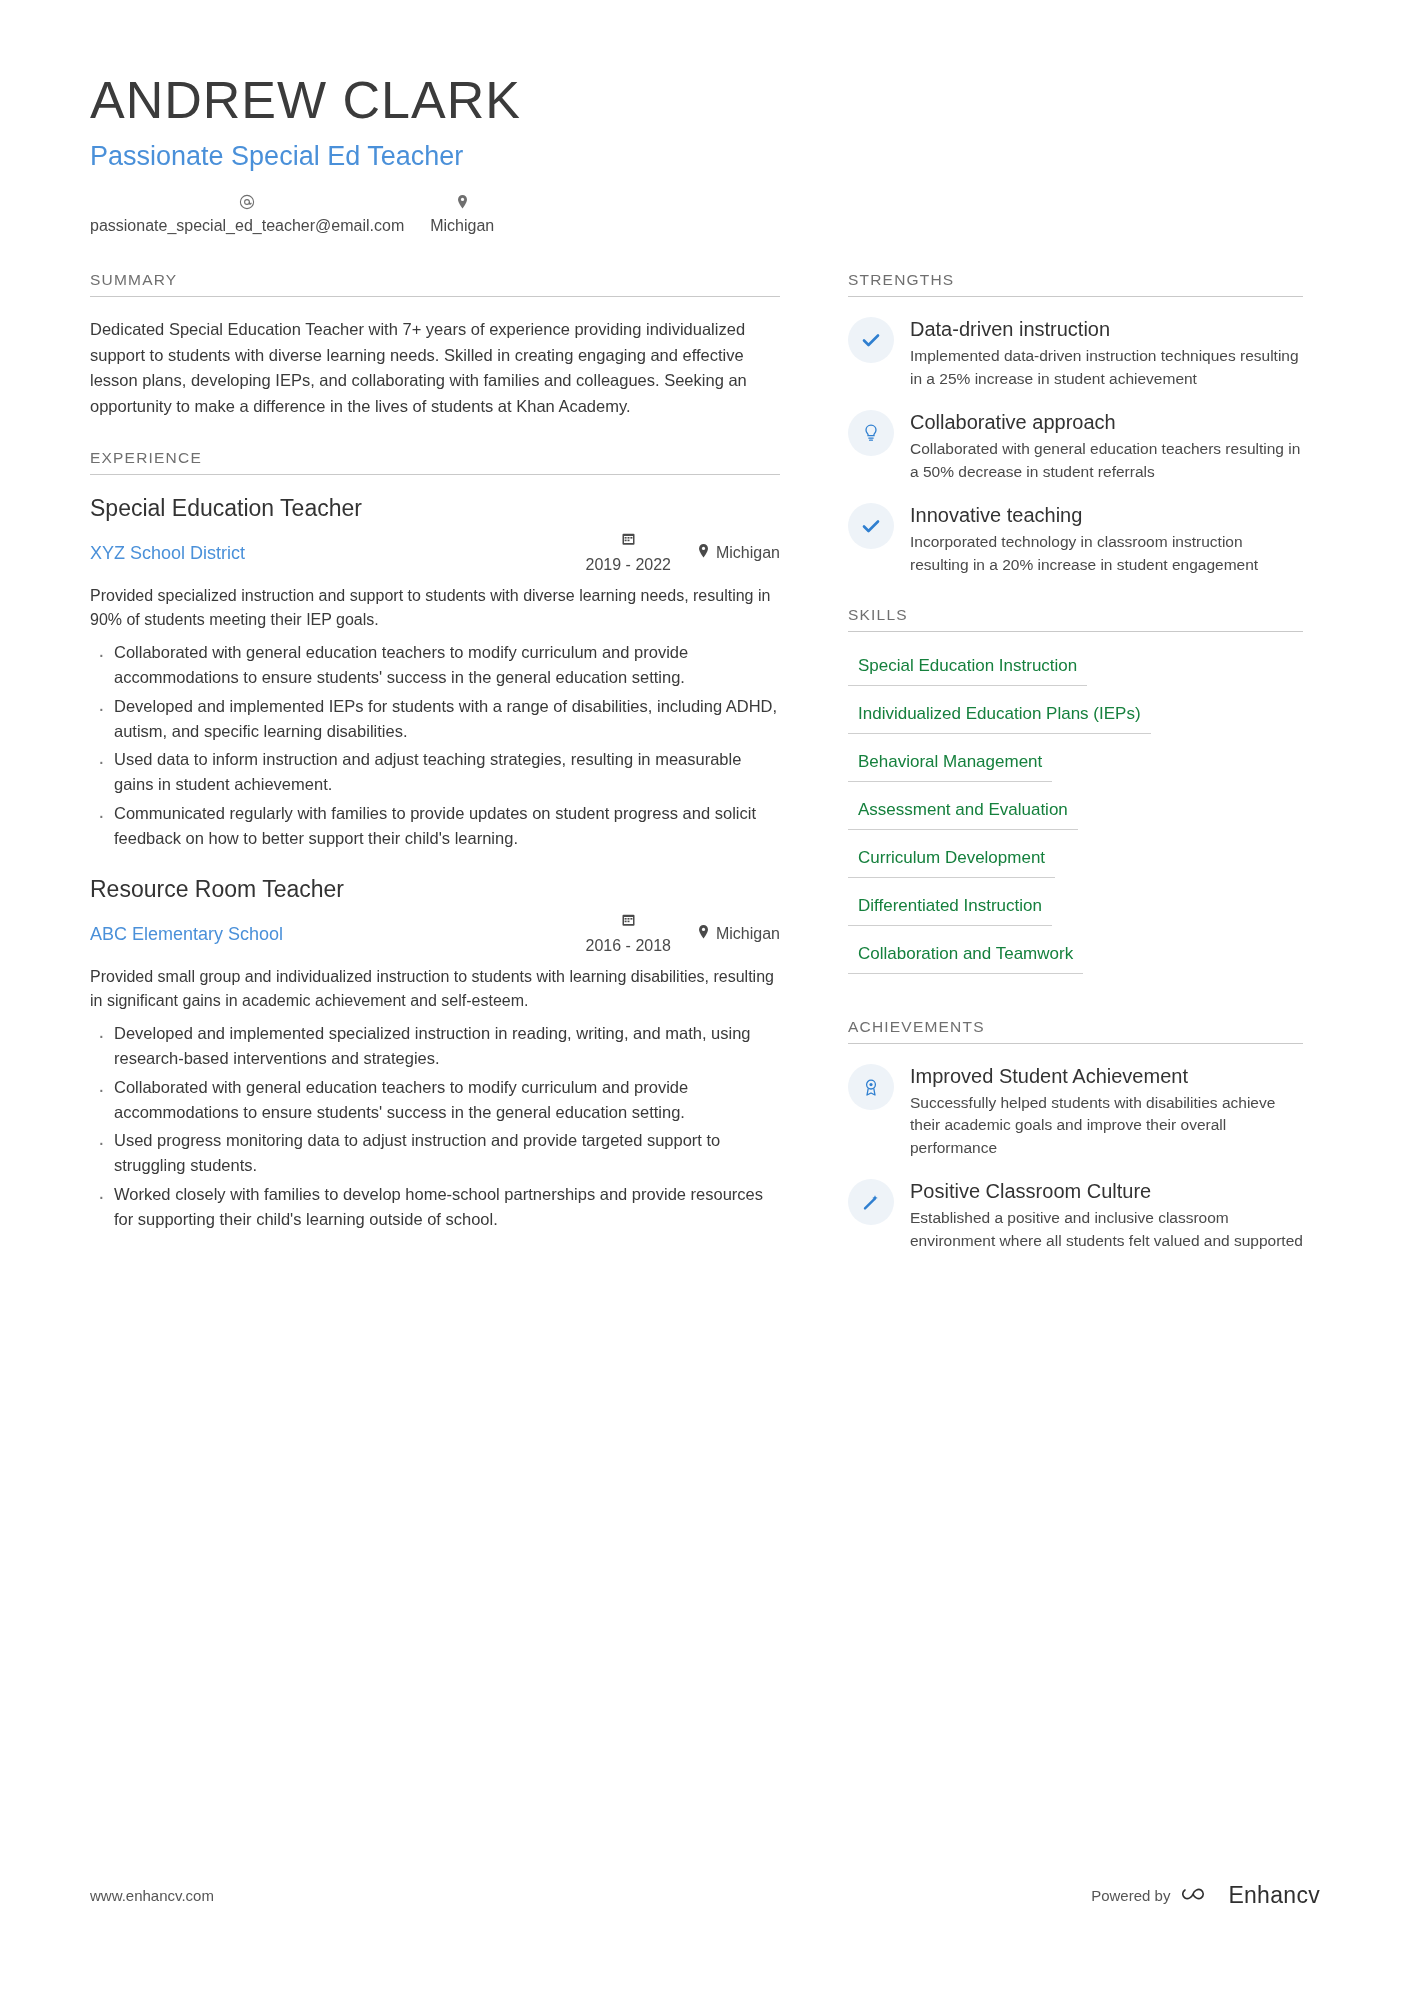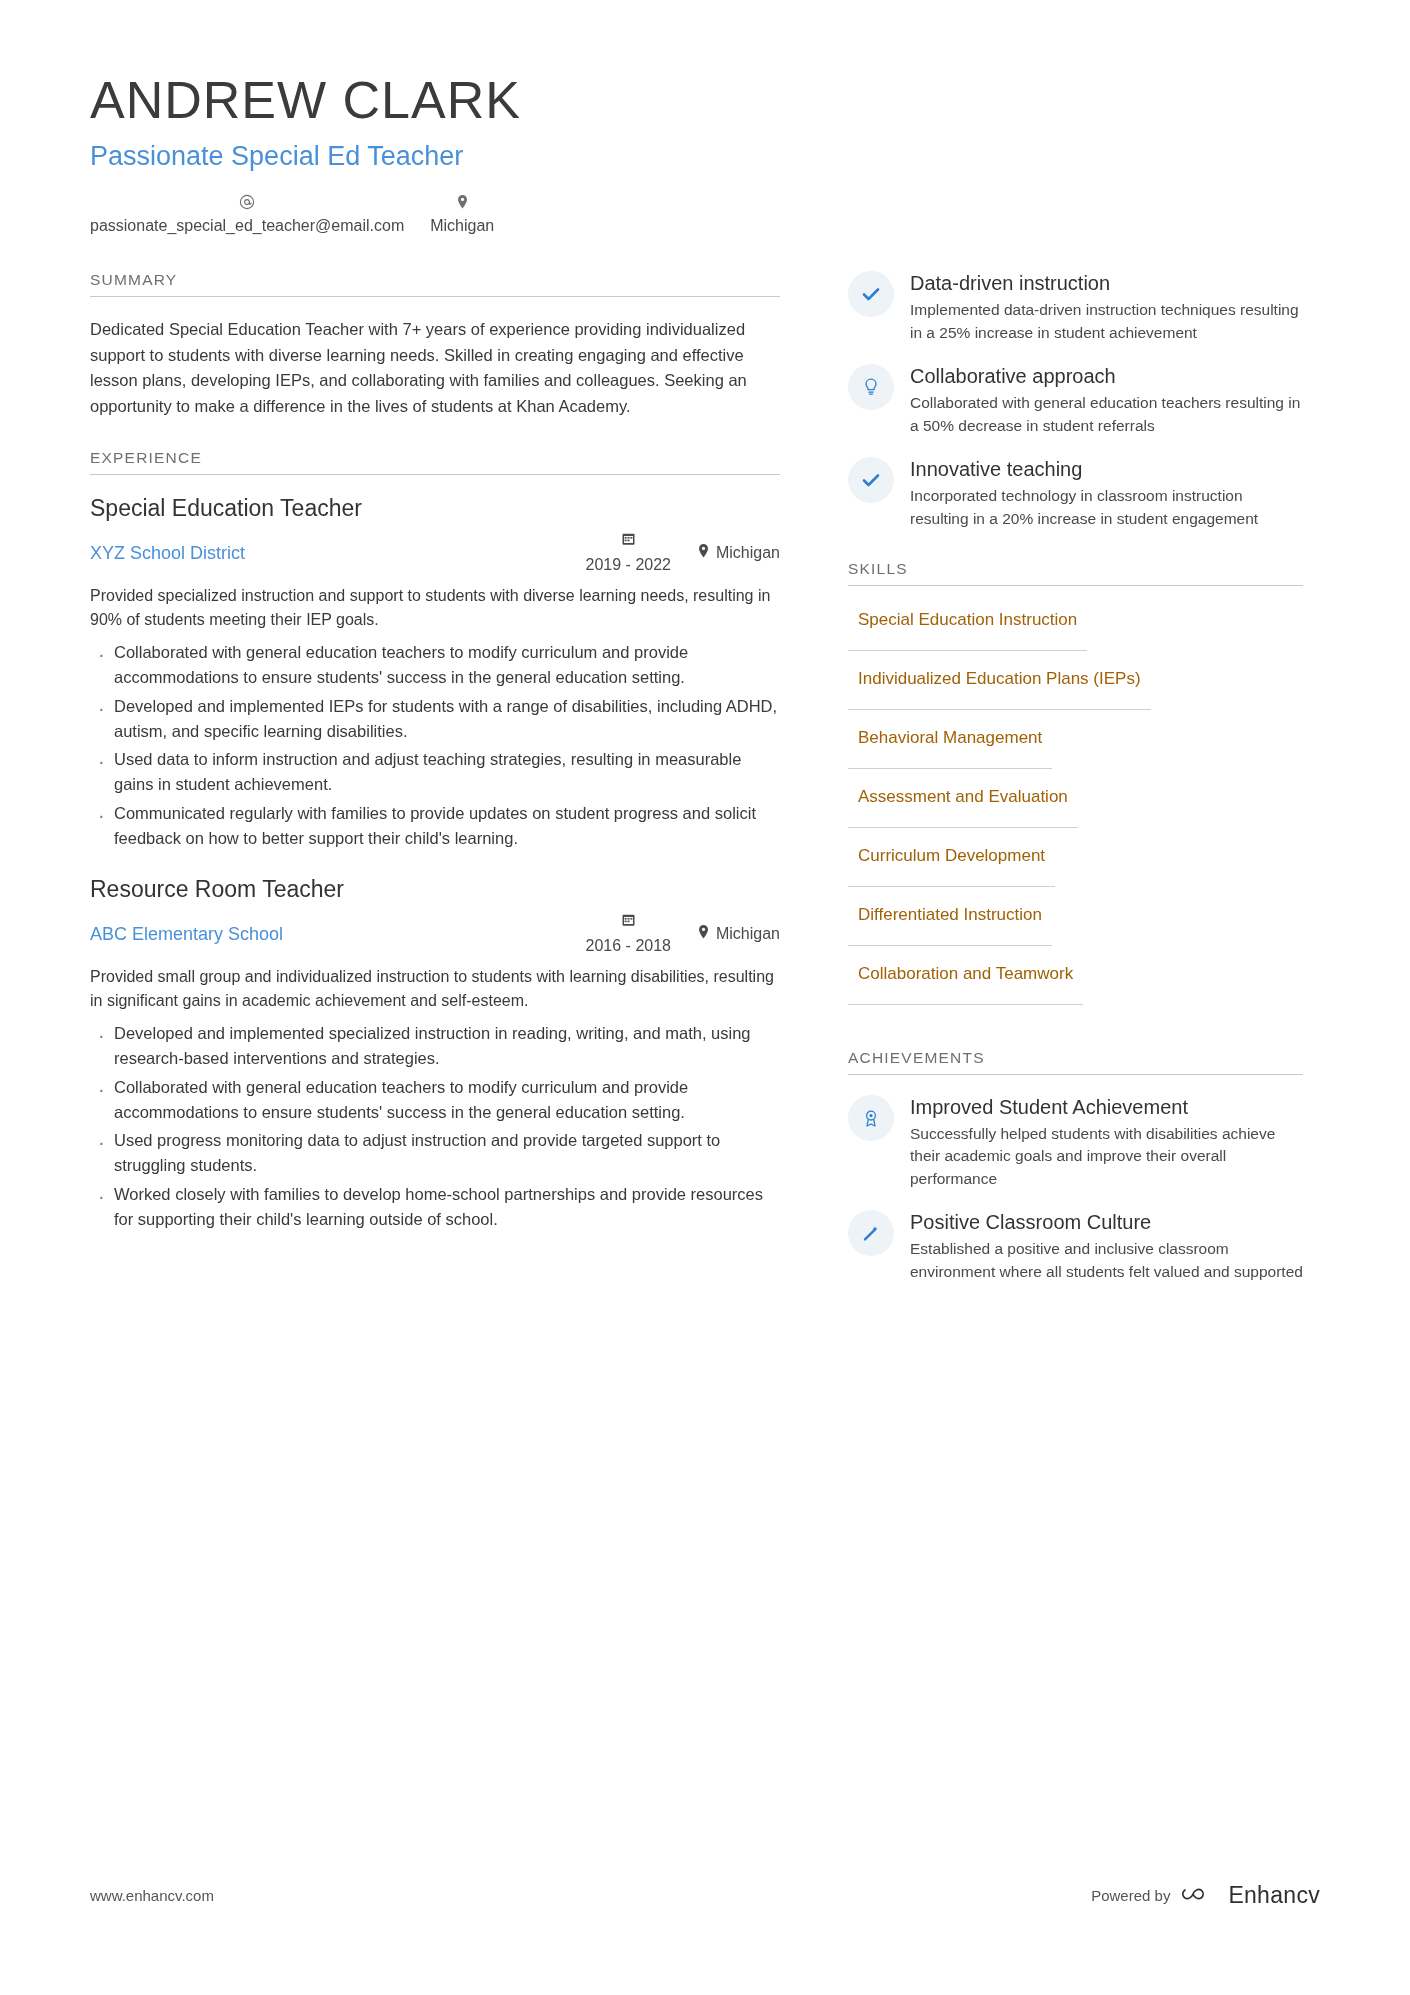--- a/index.html
+++ b/index.html
@@ -160,22 +160,22 @@
   .sb-desc {
     font-size: 15.5px;
     line-height: 1.45;
     color: #4a4a4a;
   }
 
   
   .skill {
     display: inline-block;
     font-size: 17px;
-    color: #a16207;
-    padding: 4px 10px 20px 10px;
+    color: #15803d;
+    padding: 4px 10px 9px 10px;
     border-bottom: 1px solid #cfcfcf;
     margin-bottom: 14px;
   }
   .skill-row { display: block; }
 
   
   .footer {
     position: absolute;
     left: 90px;
     right: 90px;
@@ -315,20 +315,21 @@
             <li>Worked closely with families to develop home-school partnerships and provide resources for supporting their child's learning outside of school.</li>
           </ul>
         </div>
 
       </div>
     </div>
 
     <div class="col-right">
 
       <div class="section">
+        <div class="section-head">STRENGTHS</div>
 
         <div class="sb-item">
           <div class="sb-icon">
             <svg width="22" height="22" viewBox="0 0 22 22">
                 <path d="M4 11.5l4.5 4.5L18 6.5" fill="none" stroke="#2f7fd0" stroke-width="2.6" stroke-linecap="round" stroke-linejoin="round"></path>
               </svg>
           </div>
           <div class="sb-body">
             <div class="sb-title">Data-driven instruction</div>
             <div class="sb-desc">Implemented data-driven instruction techniques resulting in a 25% increase in student achievement</div>

